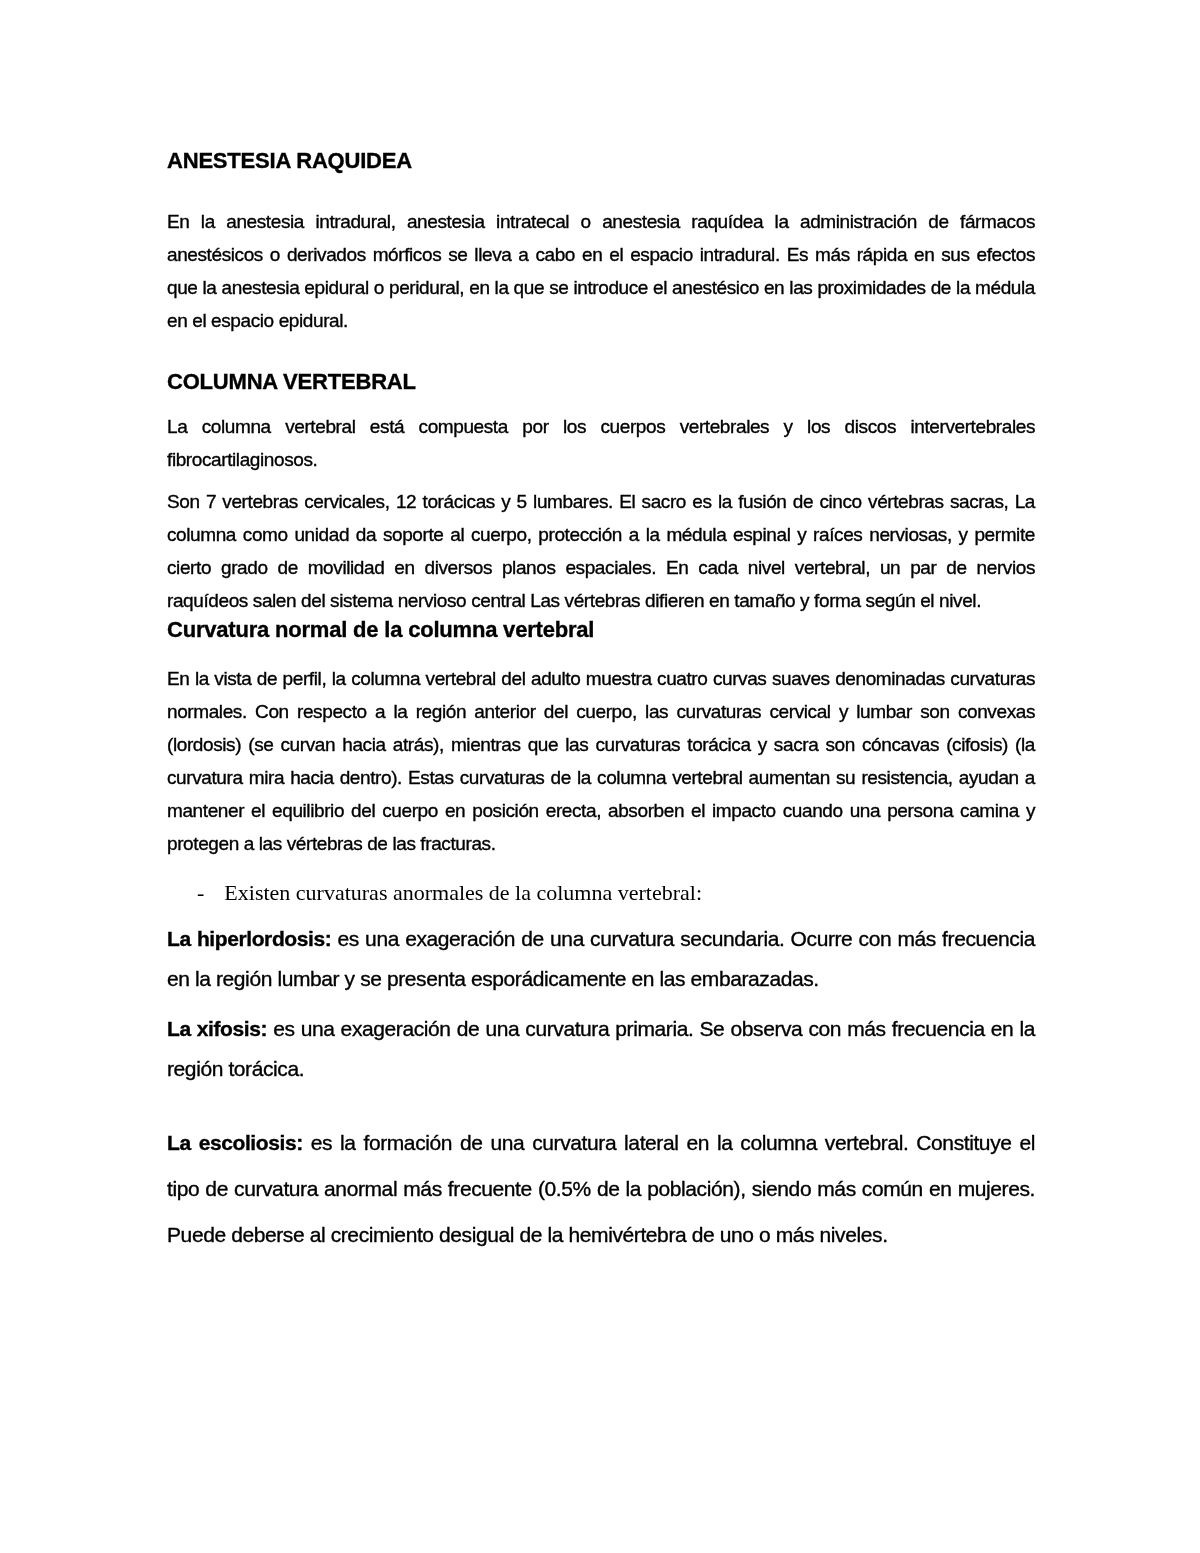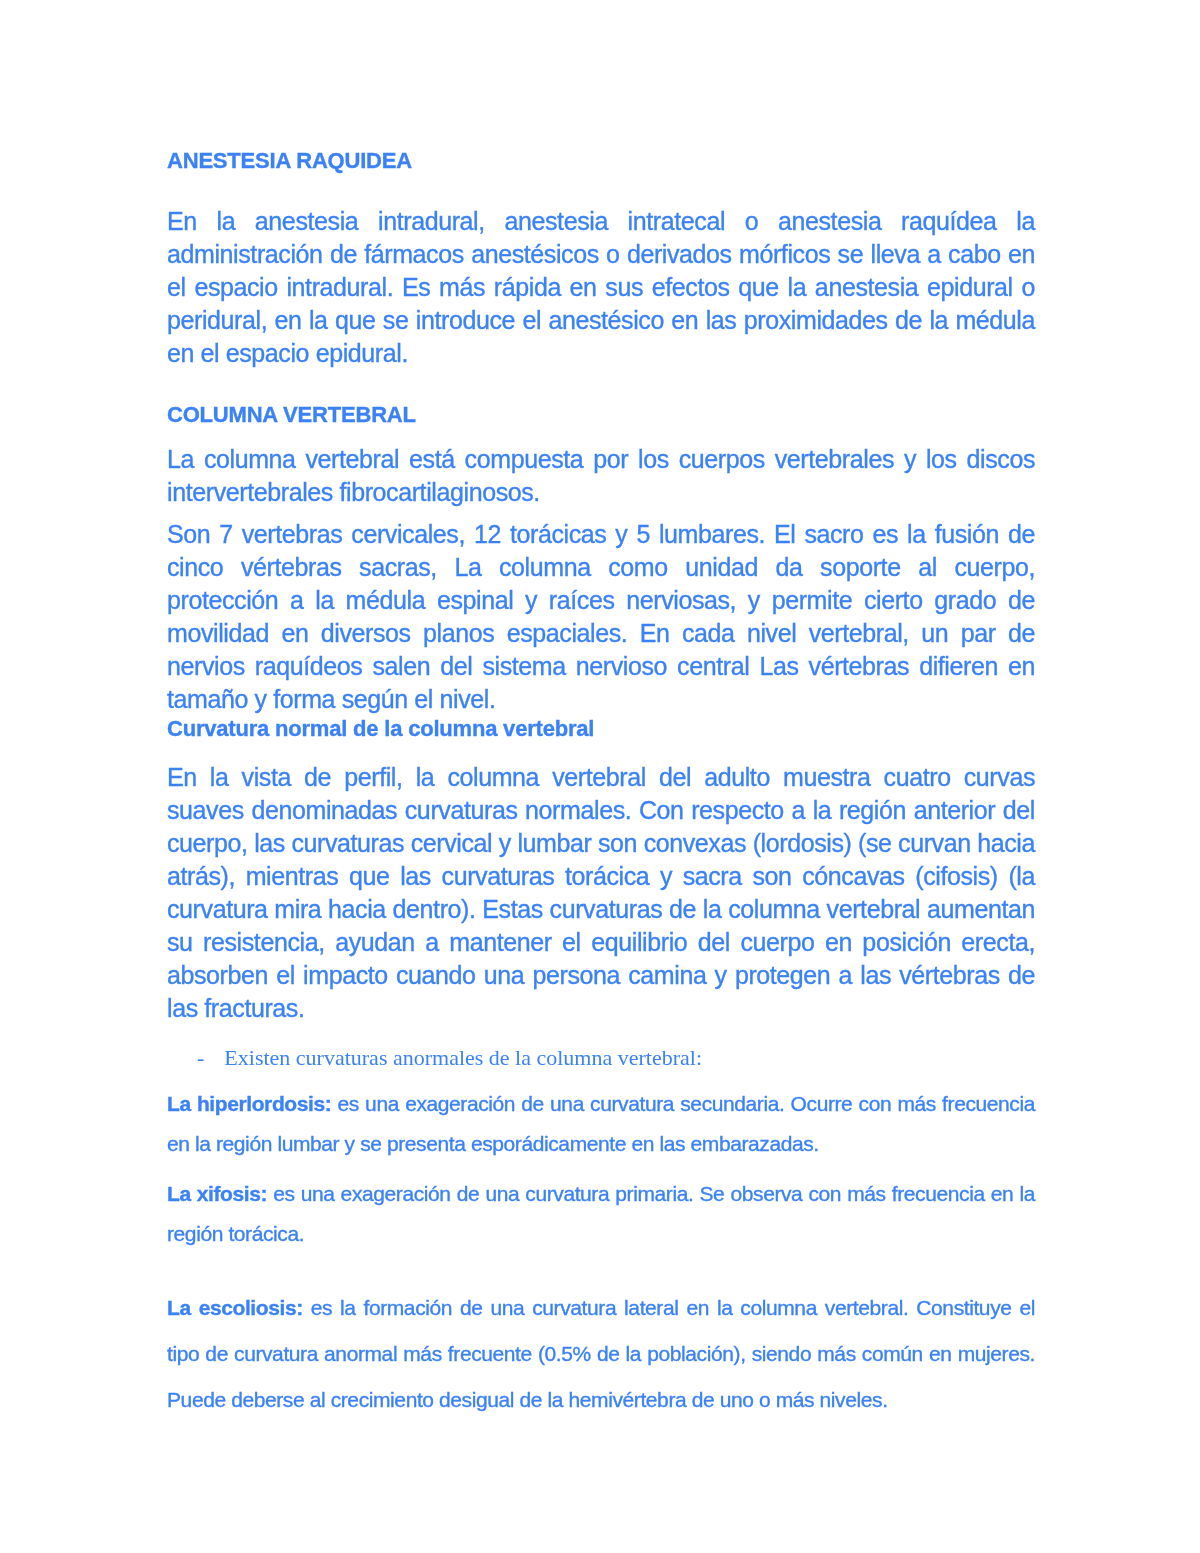--- a/index.html
+++ b/index.html
@@ -5,36 +5,36 @@
   html, body {
     margin: 0;
     padding: 0;
     background: #ffffff;
   }
   .page {
     position: relative;
     width: 1200px;
     height: 1553px;
     background: #ffffff;
-    color: #3b82f6;
+    color: #000000;
     box-sizing: border-box;
     padding: 148px 165px 0 167px;
     font-family: "Liberation Sans", "DejaVu Sans", sans-serif;
     -webkit-text-stroke: 0.35px currentColor;
     overflow: hidden;
   }
   h1, h2, h3, p, div { margin: 0; }
   .heading {
     font-size: 22px;
     line-height: 26px;
     font-weight: 700;
     letter-spacing: -0.2px;
   }
   .body-par {
-    font-size: 25px;
+    font-size: 19px;
     line-height: 33px;
     font-weight: 400;
     letter-spacing: -0.4px;
     text-align: justify;
   }
   .term-par {
     font-size: 21px;
     line-height: 40px;
     font-weight: 400;
     letter-spacing: -0.4px;

